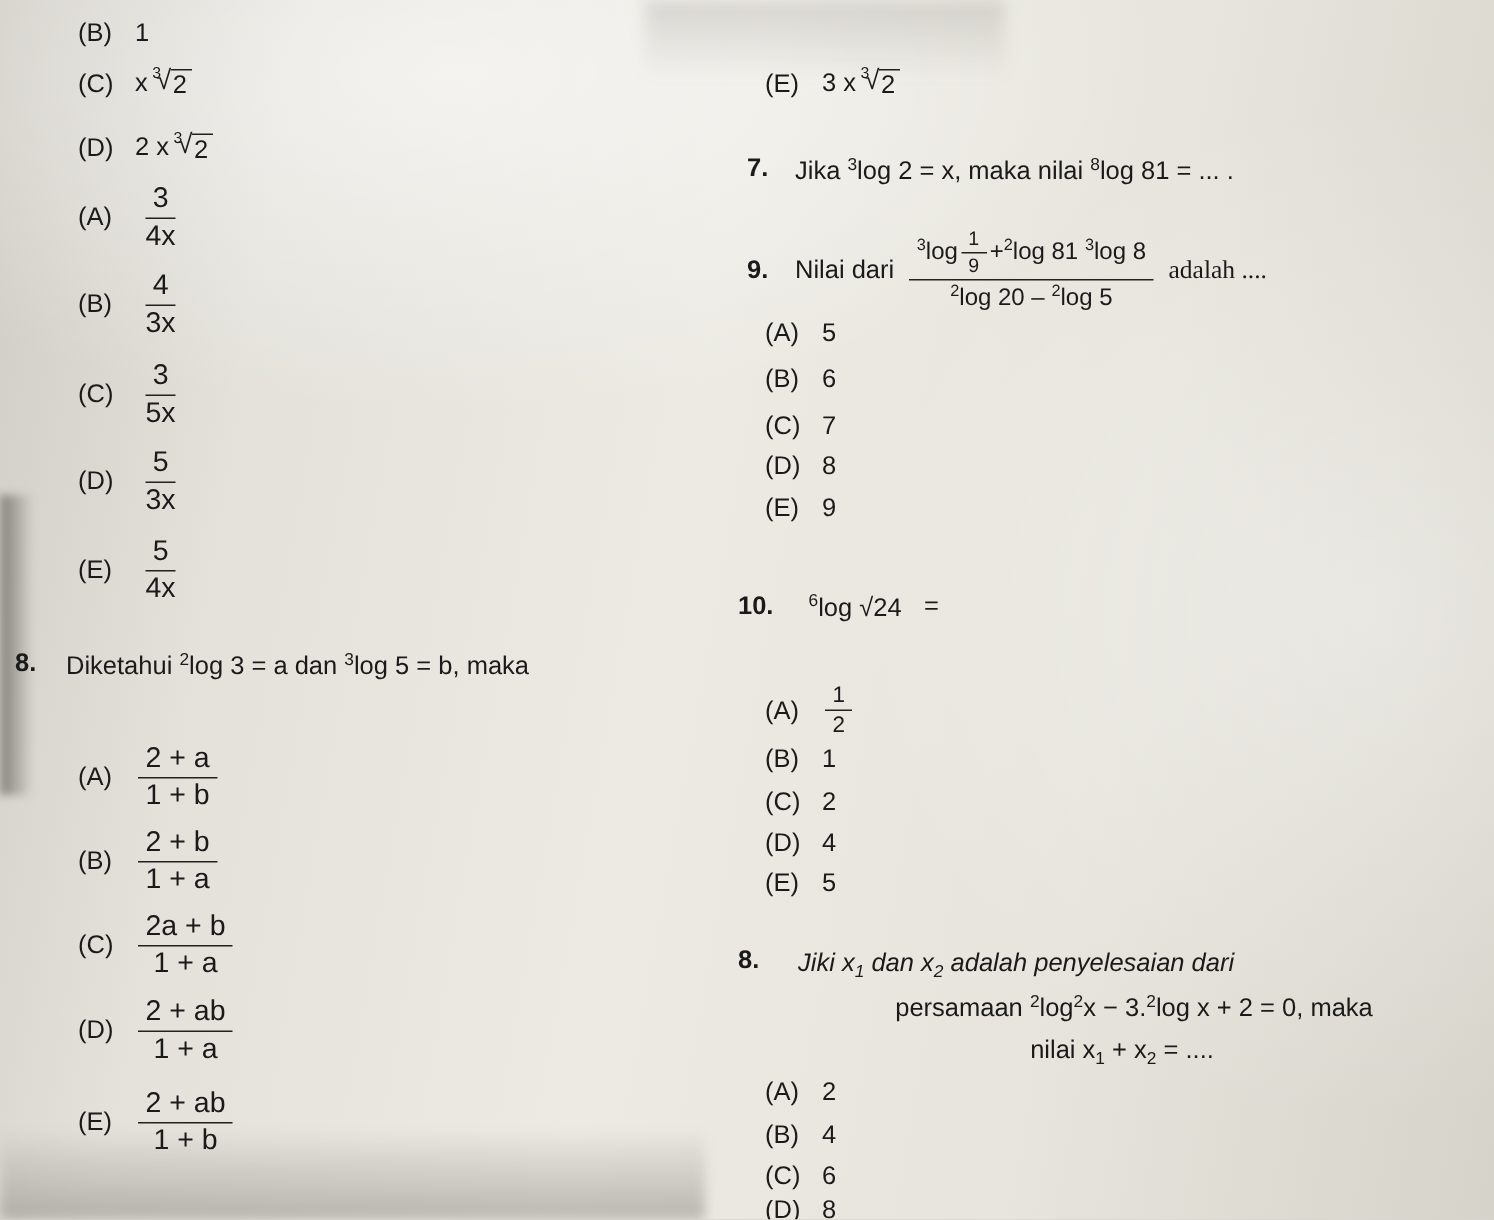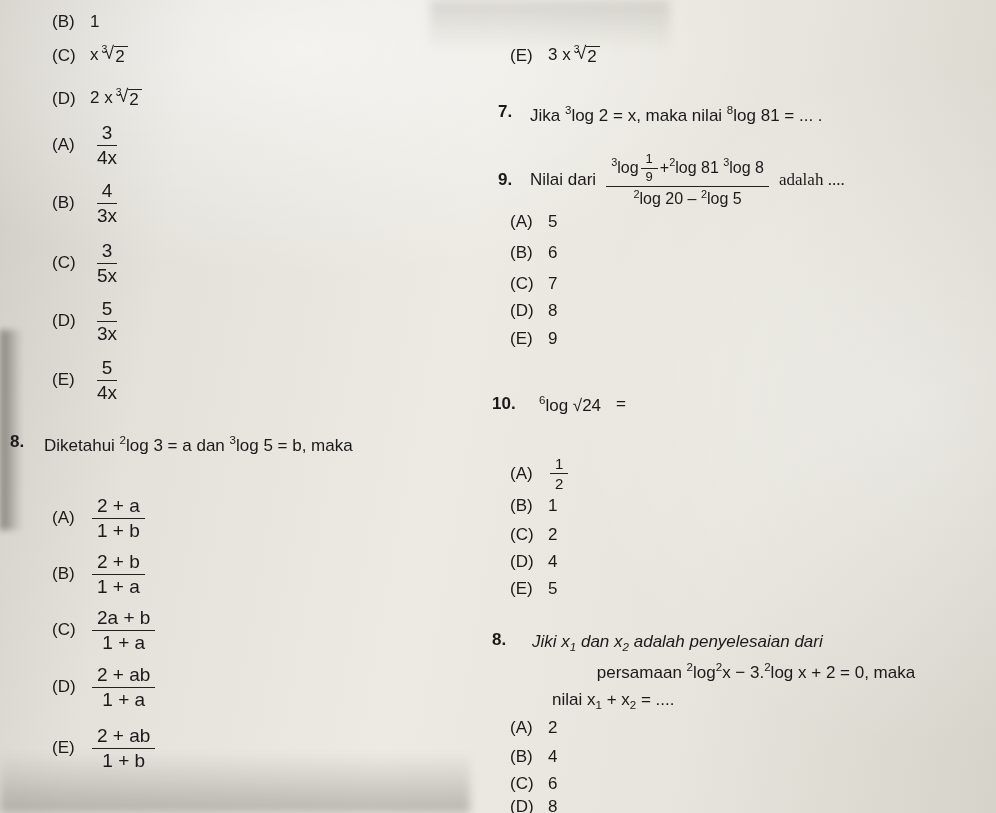--- a/index.html
+++ b/index.html
@@ -361,21 +361,21 @@
         <span><span>x</span><sub class="post">1</sub></span>
         <span>dan</span>
         <span><span>x</span><sub class="post">2</sub></span>
         <span>adalah penyelesaian dari</span>
       </span>
     </div>
     <div class="q-text" style="margin-left:40px; margin-top:3px;text-align:center;">
       <span>persamaan</span>
       <sup class="pre">2</sup><span>log</span><sup class="post">2</sup><span>x − 3.</span><sup class="pre">2</sup><span>log x + 2 = 0, maka</span>
     </div>
-    <div class="q-text" style="margin-left:60px; margin-top:3px;">
+    <div class="q-text" style="margin-left:24px; margin-top:3px;text-align:center;">
       <span>nilai x</span><sub class="post">1</sub>
       <span>+ x</span><sub class="post">2</sub>
       <span>= ....</span>
     </div>
   </div>
 
   <div class="opt" style="position:absolute; left:30px; top:718px;">
     <span class="ltr">(A)</span>
     <span>2</span>
   </div>

